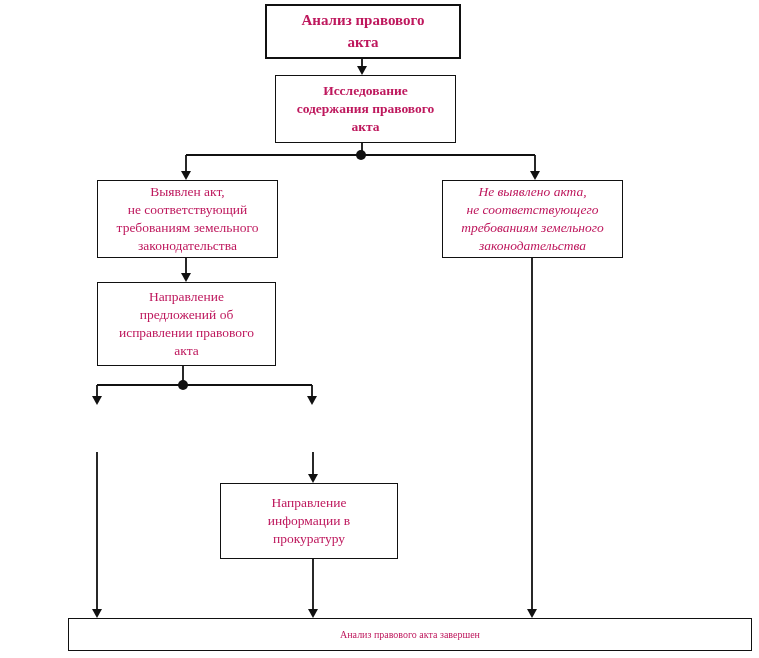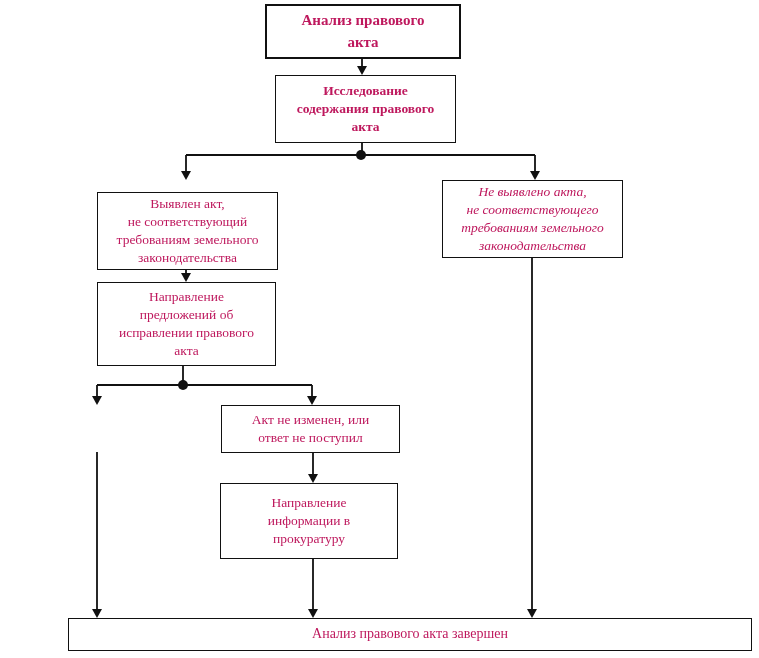--- a/index.html
+++ b/index.html
@@ -39,27 +39,27 @@
     padding: 2px 6px;
   }
   .node--title {
     left: 265px; top: 4px; width: 196px; height: 55px;
     border-width: 2px;
     font-weight: bold;
     font-size: 15px;
     line-height: 1.45;
   }
   .node--research      { left: 275px; top:  75px; width: 181px; height: 68px; font-weight: bold; }
-  .node--act-found     { left:  97px; top: 192px; width: 181px; height: 78px; }
+  .node--act-found     { left:  97px; top: 180px; width: 181px; height: 78px; }
   .node--act-not-found { left: 442px; top: 180px; width: 181px; height: 78px; font-style: italic; }
   .node--proposals     { left:  97px; top: 282px; width: 179px; height: 84px; }
   .node--changed       { left:   7px; top: 405px; width: 179px; height: 48px; }
   .node--not-changed   { left: 221px; top: 405px; width: 179px; height: 48px; }
   .node--prosecutor    { left: 220px; top: 483px; width: 178px; height: 76px; }
-  .node--complete      { left:  68px; top: 618px; width: 684px; height: 33px; font-size: 14px; }
+  .node--complete      { left:  68px; top: 618px; width: 684px; height: 33px; font-size: 10px; }
 </style>
 </head>
 <body>
 
 <div class="canvas">
 
   <svg class="connectors" viewBox="0 0 759 658" fill="none" stroke="#111111" stroke-width="1.8">
 
     <g>
       <line x1="362" y1="58" x2="362" y2="67"></line>
@@ -140,22 +140,20 @@
 не соответствующего
 требованиям земельного
 законодательства</div>
 
   <div class="node node--proposals">Направление
 предложений об
 исправлении правового
 акта</div>
 
 
-  <div class="node node--not-changed">Акт не изменен, или
-ответ не поступил</div>
 
   <div class="node node--prosecutor">Направление
 информации в
 прокуратуру</div>
 
   <div class="node node--complete">Анализ правового акта завершен</div>
 
 </div>
 
 </body></html>

